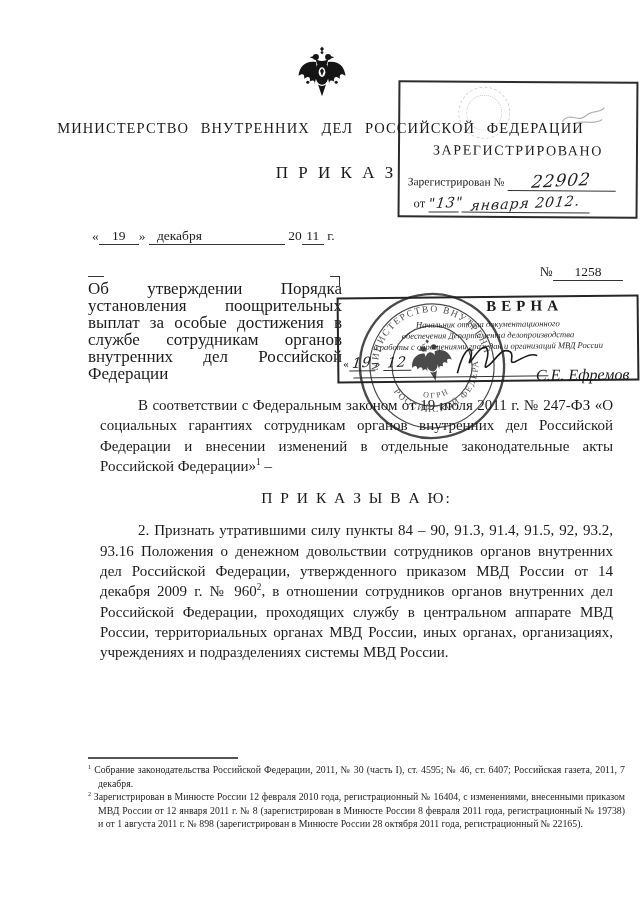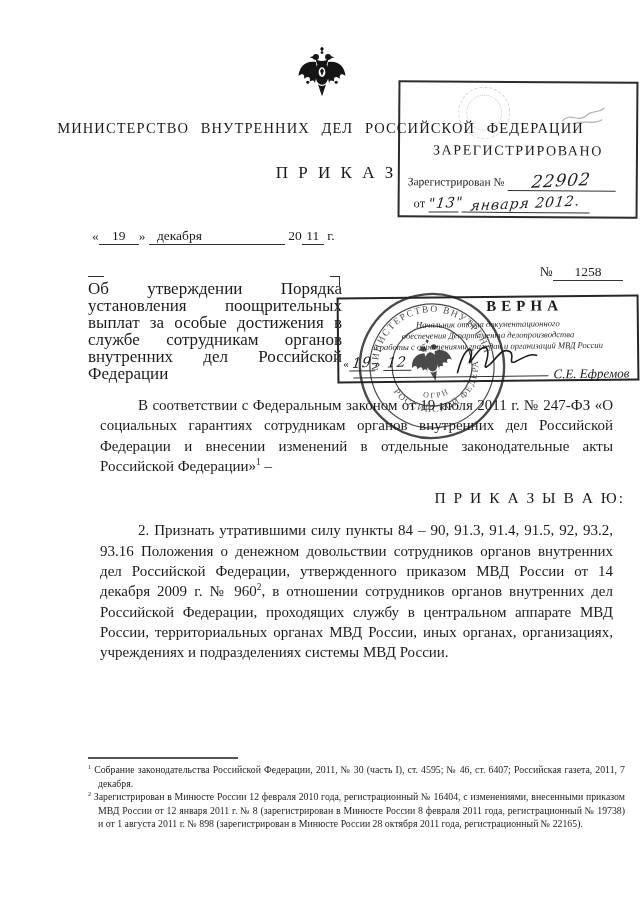--- a/index.html
+++ b/index.html
@@ -37,29 +37,29 @@
   .corner-tl{left:88px;top:276px;width:16px;height:8px;border-top:1.5px solid #333;}
   .corner-tr{left:330px;top:276px;width:9px;height:9px;border-top:1.5px solid #333;border-right:1.5px solid #333;}
   
   .verna{left:337px;top:296px;width:298px;height:82px;border:2px solid #262626;
          transform:rotate(-.6deg);z-index:2;}
   .verna-title{top:0;left:0;width:100%;text-align:center;padding-left:74px;box-sizing:border-box;
                font-size:15px;font-weight:bold;letter-spacing:5px;}
   .verna-lines{top:21px;left:6px;width:286px;font-size:8.6px;font-style:italic;line-height:11px;
                text-align:center;color:#2a2a2a;}
   .verna-bottom{top:55px;left:4px;width:290px;font-size:11px;}
-  .verna-sign-name{position:absolute;right:4px;top:14px;font-style:italic;font-size:13px;white-space:nowrap;}
+  .verna-sign-name{position:absolute;right:4px;top:14px;font-style:italic;font-size:16px;white-space:nowrap;}
   .verna-rule{position:absolute;left:10px;top:23px;width:195px;border-top:1px solid #333;}
   .signature-svg{position:absolute;left:108px;top:-16px;z-index:3;}
   
   .seal{left:356px;top:290px;width:152px;height:152px;z-index:4;opacity:.8;transform:rotate(-12deg);}
   
   .bodytext{left:88px;top:383px;width:537px;font-size:15px;line-height:20.3px;text-align:justify;z-index:1;}
   .bodytext p{margin:12px;text-indent:38px;}
-  .command{text-align:right;text-indent:0 !important;letter-spacing:2px;margin:8px 0 9px 0 !important;
+  .command{text-align:center;text-indent:0 !important;letter-spacing:2px;margin:8px 0 9px 0 !important;
            font-size:15.5px;}
   sup{font-size:.62em;line-height:0;}
   
   .footnotes{left:88px;top:757px;width:537px;font-size:9.8px;line-height:13.6px;text-align:justify;color:#1d1d1d;}
   .fn-rule{width:150px;border-top:2px solid #555;margin-bottom:4px;}
   .footnotes p{margin:0;padding-left:10px;text-indent:-10px;}
 </style>
 </head>
 <body>
 

